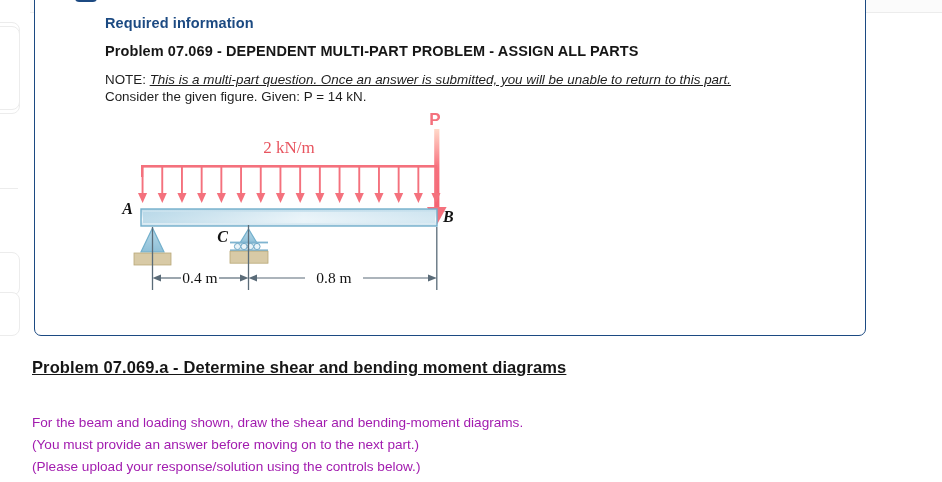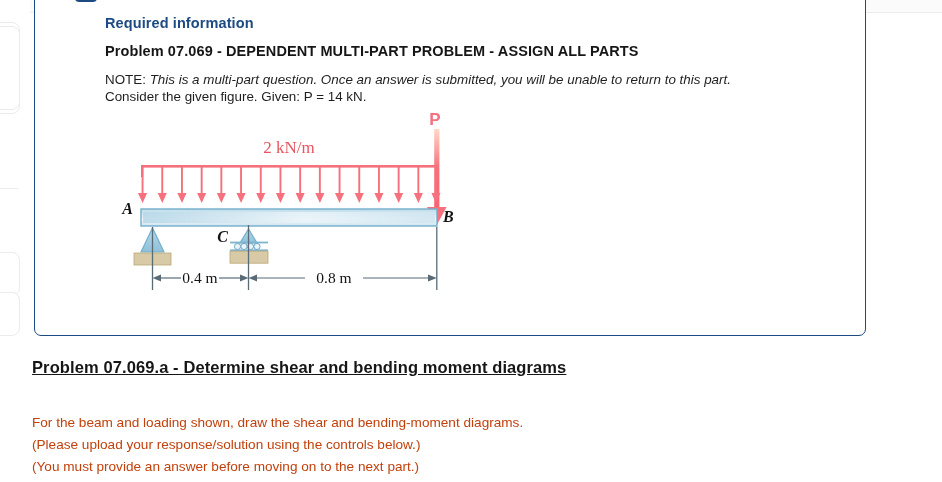--- a/index.html
+++ b/index.html
@@ -97,21 +97,21 @@
     letter-spacing: 0.1px;
     margin: 0 0 12px 0;
   }
   .note-line {
     font-size: 13.4px;
     color: #1e1e1e;
     line-height: 17px;
     margin: 0;
   }
   .note-label { font-style: normal; margin-top: 7px; }
-  .note-em { font-style: italic; }
+  .note-em { font-style: italic; text-decoration: underline; }
 
   
   .figure {
     position: absolute;
     left: 62px;
     top: 120px;
     width: 400px;
     height: 192px;
   }
   .figure svg { display: block; }
@@ -125,21 +125,21 @@
     font-weight: bold;
     color: #161616;
     letter-spacing: 0.1px;
     text-decoration: underline;
   }
   .body-block {
     position: absolute;
     left: 32px;
     top: 412px;
     font-size: 13.6px;
-    color: #c2410c;
+    color: #a21caf;
     line-height: 22px;
   }
   .body-block p { margin: 0; }
 </style>
 </head>
 <body>
 
 <div class="top-shade"></div>
 <div class="top-rule"></div>
 <div class="top-rule-2"></div>
@@ -287,15 +287,15 @@
       <text x="103" y="176" text-anchor="middle" font-family="'Liberation Serif', serif" font-size="15.5" fill="#141414">0.4 m</text>
       <text x="237" y="176" text-anchor="middle" font-family="'Liberation Serif', serif" font-size="15.5" fill="#141414">0.8 m</text>
     </svg>
   </div>
 </div>
 
 <div class="part-heading">Problem 07.069.a - Determine shear and bending moment diagrams</div>
 
 <div class="body-block">
   <p>For the beam and loading shown, draw the shear and bending-moment diagrams.</p>
+  <p>(You must provide an answer before moving on to the next part.)</p>
   <p>(Please upload your response/solution using the controls below.)</p>
-  <p>(You must provide an answer before moving on to the next part.)</p>
 </div>
 
 </body></html>

